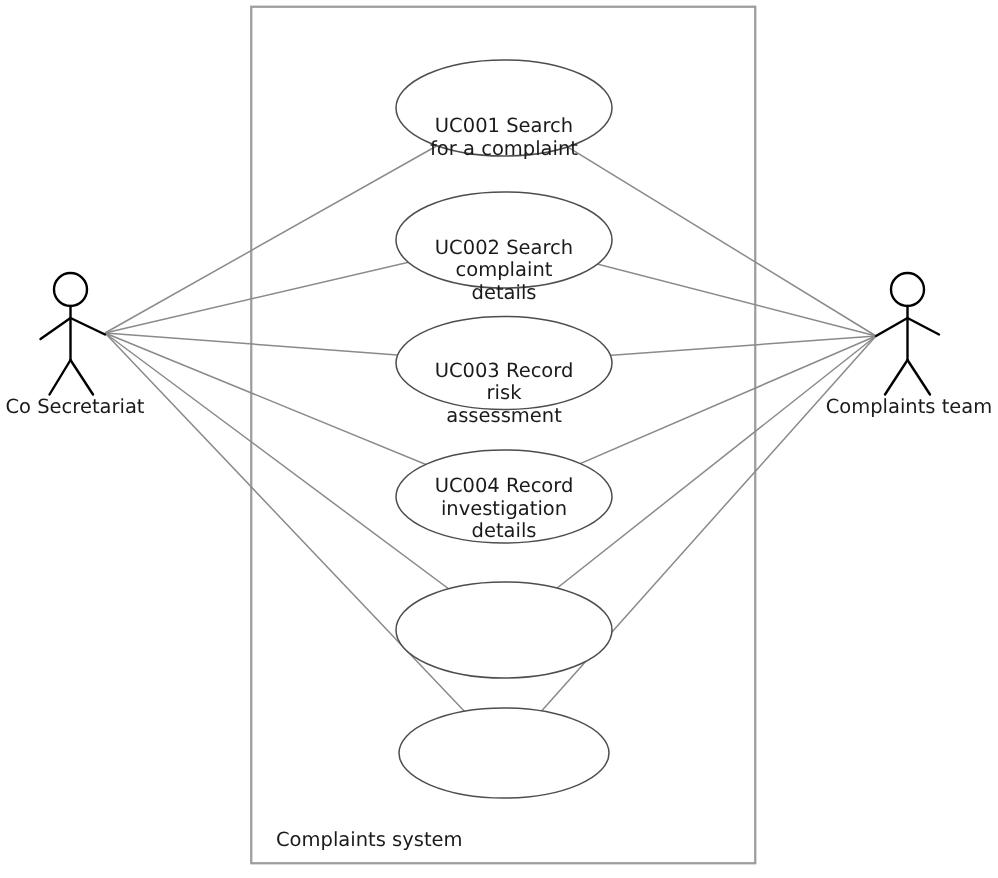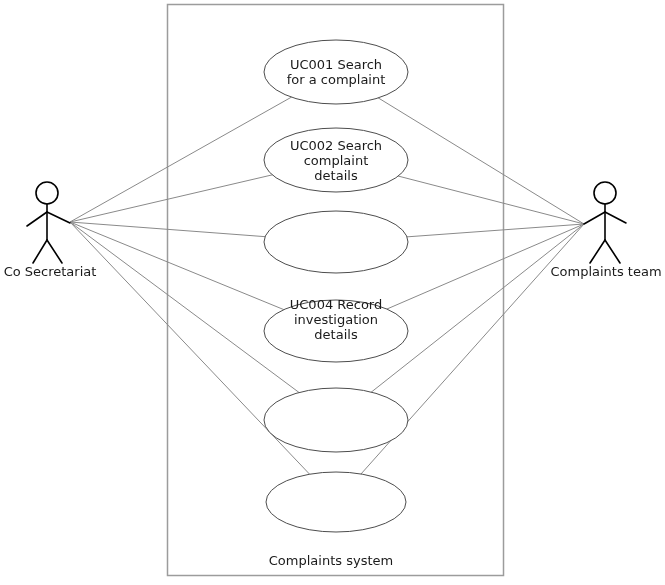--- a/index.html
+++ b/index.html
@@ -24,29 +24,30 @@
     position: absolute;
     color: #1a1a1a;
     font-size: 13px;
     line-height: 15px;
   }
   .uc-label {
     left: 264px;
     width: 144px;
     text-align: center;
     white-space: pre-line;
+    margin-top: 20px;
   }
   .actor-label {
     width: 130px;
     text-align: center;
   }
   .system-label {
-    left: 167px;
+    left: 184px;
     width: 328px;
-    text-align: center;
+    text-align: left;
   }
 </style>
 </head>
 <body>
 
 <div class="stage">
 
   <svg width="665" height="585" viewBox="0 0 665 585">
 
     <rect x="167.5" y="4.5" width="336" height="571" fill="none" stroke-width="1.5" stroke="#9c9c9c"></rect>
@@ -93,20 +94,23 @@
         <line x1="605" y1="240" x2="620" y2="263"></line>
       </g>
     </g>
   </svg>
 
   <div class="label uc-label" style="top:57px">UC001 Search
 for a complaint</div>
   <div class="label uc-label" style="top:138px">UC002 Search
 complaint
 details</div>
+  <div class="label uc-label" style="top:220px">UC003 Record
+risk
+assessment</div>
   <div class="label uc-label" style="top:297px">UC004 Record
 investigation
 details</div>
 
   <div class="label actor-label" style="left:-15px; top:264px">Co Secretariat</div>
   <div class="label actor-label" style="left:541px; top:264px">Complaints team</div>
 
   <div class="label system-label" style="top:553px">Complaints system</div>
 </div>
 

